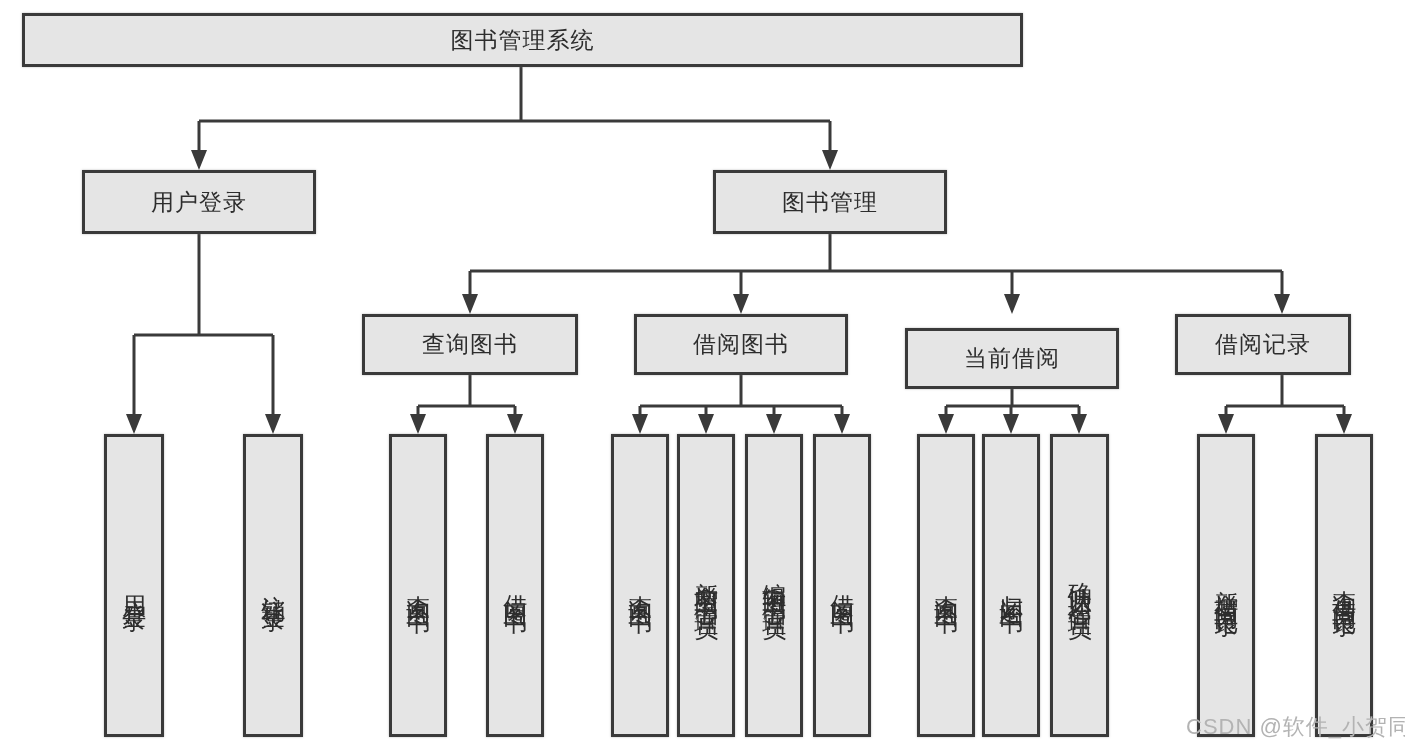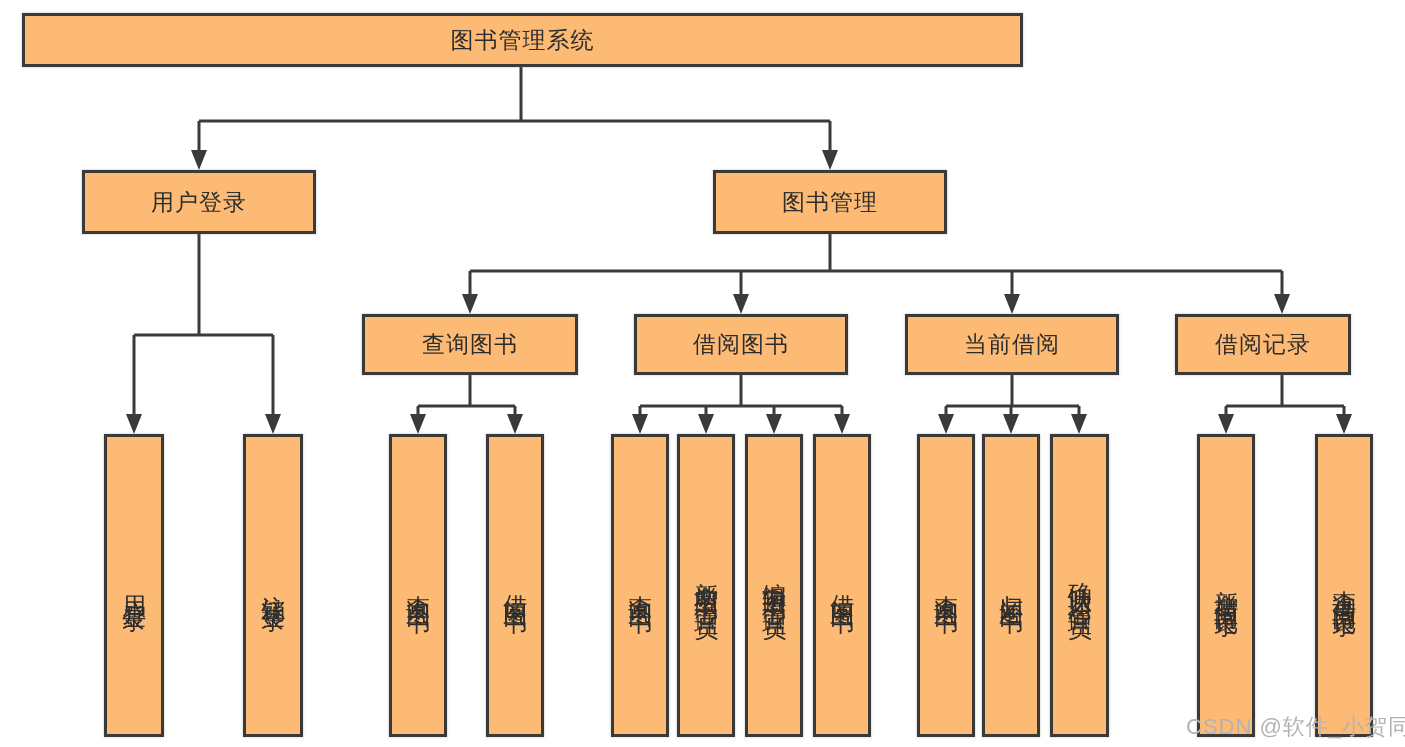--- a/index.html
+++ b/index.html
@@ -12,21 +12,21 @@
   .canvas{
     position:relative;
     width:1405px;height:747px;
     background:var(--bg);
     font-family:"Liberation Sans","DejaVu Sans",sans-serif;
     overflow:hidden;
   }
   svg.connectors{position:absolute;left:0;top:0;z-index:1;}
   .box{
     position:absolute;
-    background:#fdba74;
+    background:#e5e5e5;
     border:3px solid var(--line);
     box-sizing:border-box;
     display:flex;align-items:center;justify-content:center;
     z-index:2;
     box-shadow:0 0 2px rgba(130,130,130,.55);
   }
   .hbox span{
     font-size:23px;color:var(--text);letter-spacing:1px;white-space:nowrap;
   }
   .vbox span{
@@ -90,21 +90,21 @@
   <div class="box hbox" style="left:713px;top:170px;width:234px;height:64px">
     <span>图书管理</span>
   </div>
 
   <div class="box hbox" style="left:362px;top:314px;width:216px;height:61px">
     <span>查询图书</span>
   </div>
   <div class="box hbox" style="left:634px;top:314px;width:214px;height:61px">
     <span>借阅图书</span>
   </div>
-  <div class="box hbox" style="left:905px;top:314px;width:214px;height:61px">
+  <div class="box hbox" style="left:905px;top:328px;width:214px;height:61px">
     <span>当前借阅</span>
   </div>
   <div class="box hbox" style="left:1175px;top:314px;width:176px;height:61px">
     <span>借阅记录</span>
   </div>
 
   <div class="box vbox" style="left:104px;top:434px;width:60px;height:303px">
     <span>用户登录</span>
   </div>
   <div class="box vbox" style="left:243px;top:434px;width:60px;height:303px">

